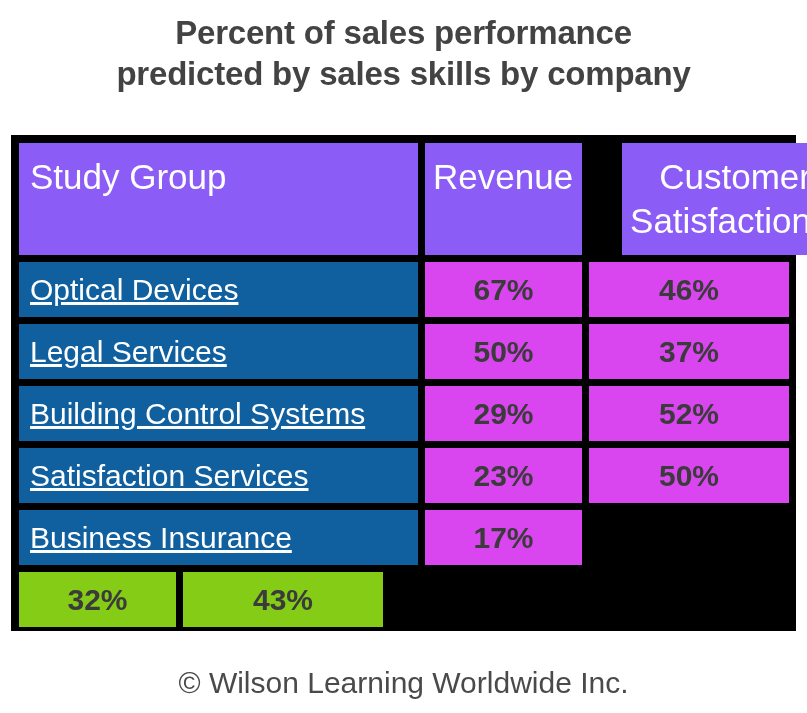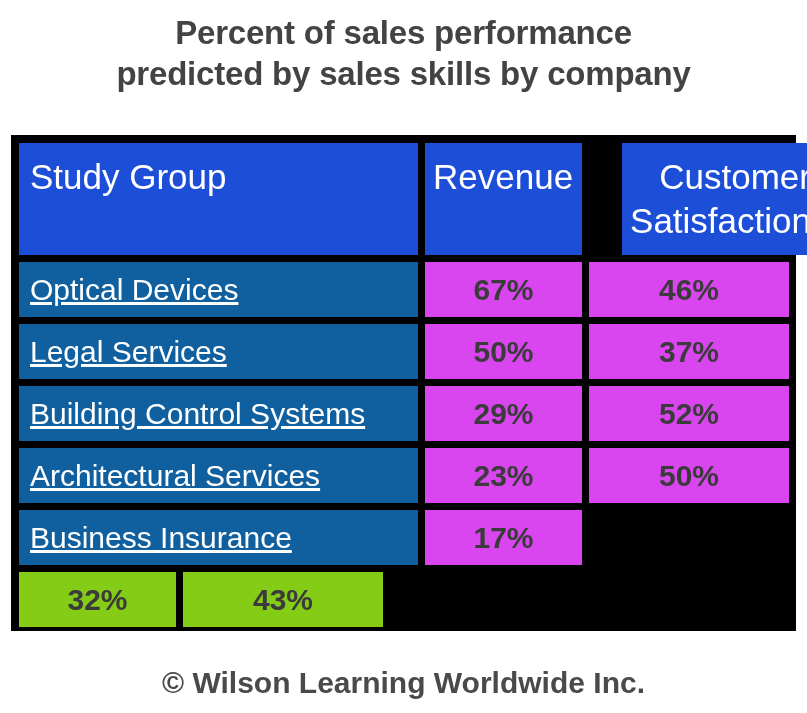--- a/index.html
+++ b/index.html
@@ -65,21 +65,21 @@
   }
   .cell + .cell { margin-left: 7px; }
 
   .col-group  { flex: 0 0 399px; }
   .col-val1   { flex: 0 0 157px; }
   .col-val2   { flex: 0 0 200px; }
 
   
   .row-head { height: 112px; }
   .row-head .cell {
-    background: #1d4ed8;
+    background: #8b5cf6;
     color: #ffffff;
     font-family: "Liberation Sans", sans-serif;
     font-weight: normal;
     font-size: 35px;
     line-height: 44px;
     padding: 12px 11px 15px 11px;
   }
   .row-head .col-group  { text-align: left; }
   .row-head .col-val1   { text-align: left; padding-left: 8px; }
   .row-head .col-val2   { text-align: right; padding-left: 8px; margin-left: 40px; }
@@ -111,21 +111,21 @@
   }
 
   
   #footer {
     position: absolute;
     left: 0;
     top: 664px;
     width: 807px;
     text-align: center;
     font-family: "Liberation Sans", sans-serif;
-    font-weight: bold;
+    font-weight: normal;
     font-size: 30px;
     line-height: 38px;
     color: #4a4a4a;
   }
 </style>
 </head>
 <body>
 
 <div id="page">
 
@@ -155,21 +155,21 @@
         <div class="cell col-val2 val">37%</div>
       </div>
 
       <div class="row row-data">
         <div class="cell col-group">Building Control Systems</div>
         <div class="cell col-val1 val">29%</div>
         <div class="cell col-val2 val">52%</div>
       </div>
 
       <div class="row row-data">
-        <div class="cell col-group">Architectural Services</div>
+        <div class="cell col-group">Satisfaction Services</div>
         <div class="cell col-val1 val">23%</div>
         <div class="cell col-val2 val">50%</div>
       </div>
 
       <div class="row row-data">
         <div class="cell col-group">Business Insurance</div>
         <div class="cell col-val1 val">17%</div>
       </div>
 
       <div class="row row-data highlight">

